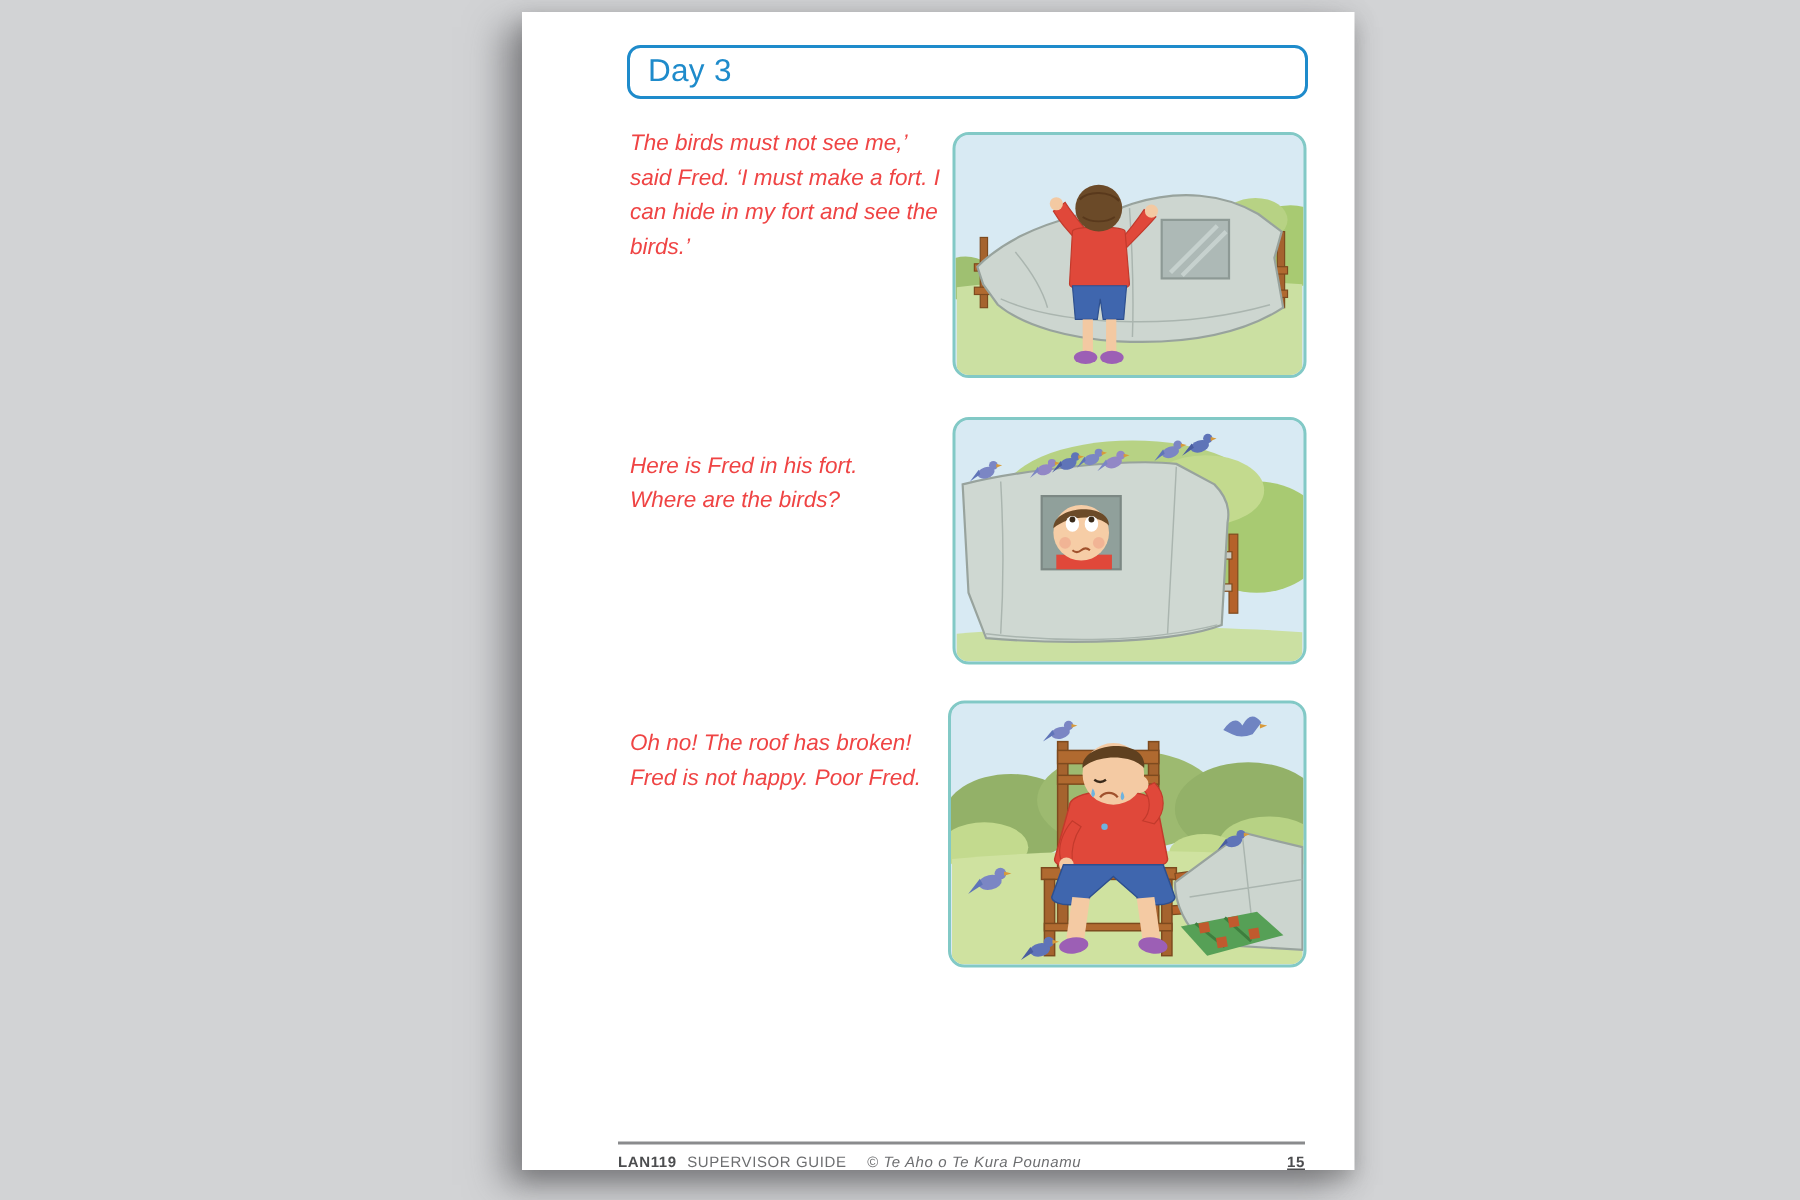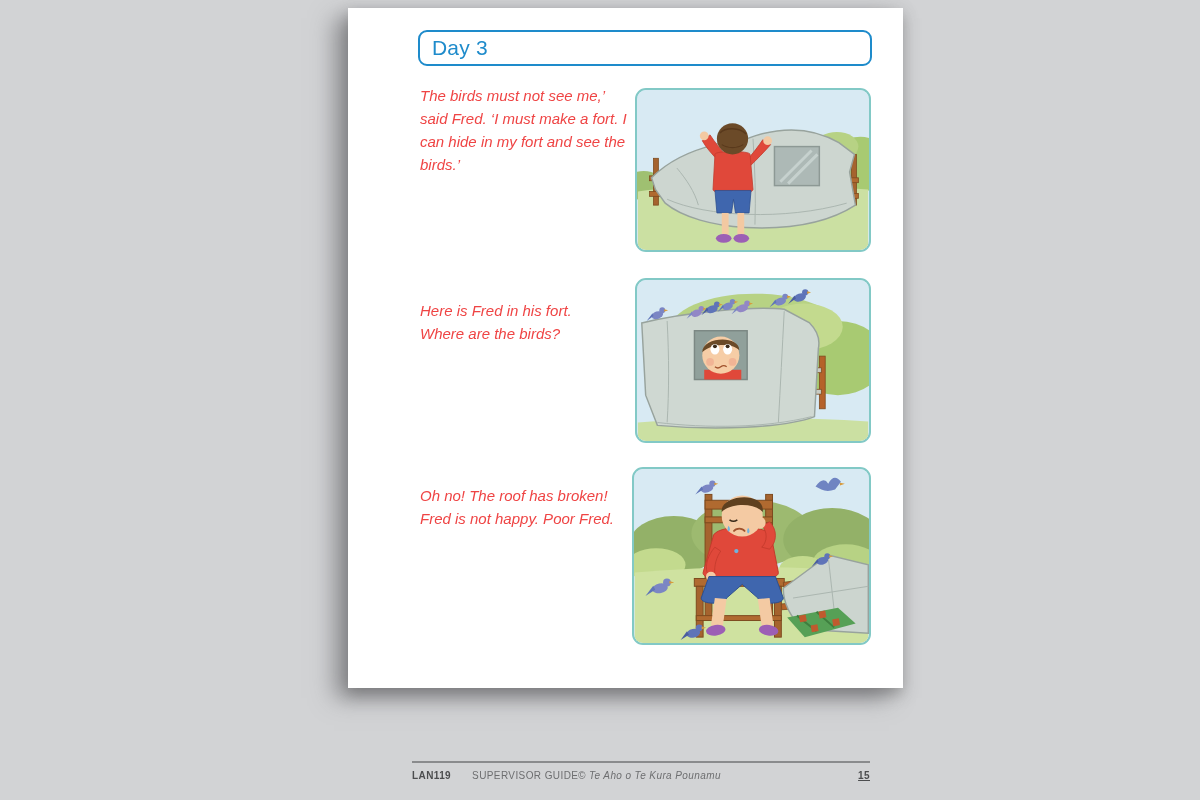--- a/index.html
+++ b/index.html
@@ -4,21 +4,21 @@
 <style>
   * { margin:0; padding:0; box-sizing:border-box; }
   html,body { width:1200px; height:800px; overflow:hidden; }
   body {
     background:#d2d3d5;
     font-family:"Liberation Sans", sans-serif;
     position:relative;
   }
   .page {
     position:absolute; left:348px; top:8px;
-    width:555px; height:680px;
+    width:555px; height:772px;
     background:#ffffff;
     box-shadow:-14px 10px 22px rgba(90,90,92,0.55), 0 6px 14px rgba(90,90,92,0.45);
   }
   .day-box {
     position:absolute; left:70px; top:22px;
     width:454px; height:36px;
     border:2px solid #1e8bcb; border-radius:9px;
     display:flex; align-items:center;
     padding-left:12px;
     color:#1e8bcb; font-size:21px; font-weight:500;
@@ -44,21 +44,21 @@
   .illus-3 { left:284px; top:459px; width:239px; height:178px; }
   .footer-rule {
     position:absolute; left:64px; top:753px;
     width:458px; height:2px; background:#8a8b8d;
   }
   .footer-row {
     position:absolute; left:64px; top:762px; width:458px; height:16px;
     font-size:10px; color:#6d6e70; letter-spacing:0.4px;
   }
   .footer-left { position:absolute; left:0; top:0; white-space:nowrap; }
-  .footer-code { font-weight:bold; color:#4c4d4f; margin-right:21px; }
+  .footer-code { font-weight:bold; color:#4c4d4f; margin-right:7px; }
   .footer-copy { position:absolute; left:166px; top:0; white-space:nowrap;font-style:italic; }
   .footer-page { position:absolute; right:0; top:0; font-weight:bold; color:#4c4d4f;text-decoration:underline; }
 </style>
 </head>
 <body>
 
 <div class="page">
 
   <div class="day-box">
     <span>Day 3</span>

